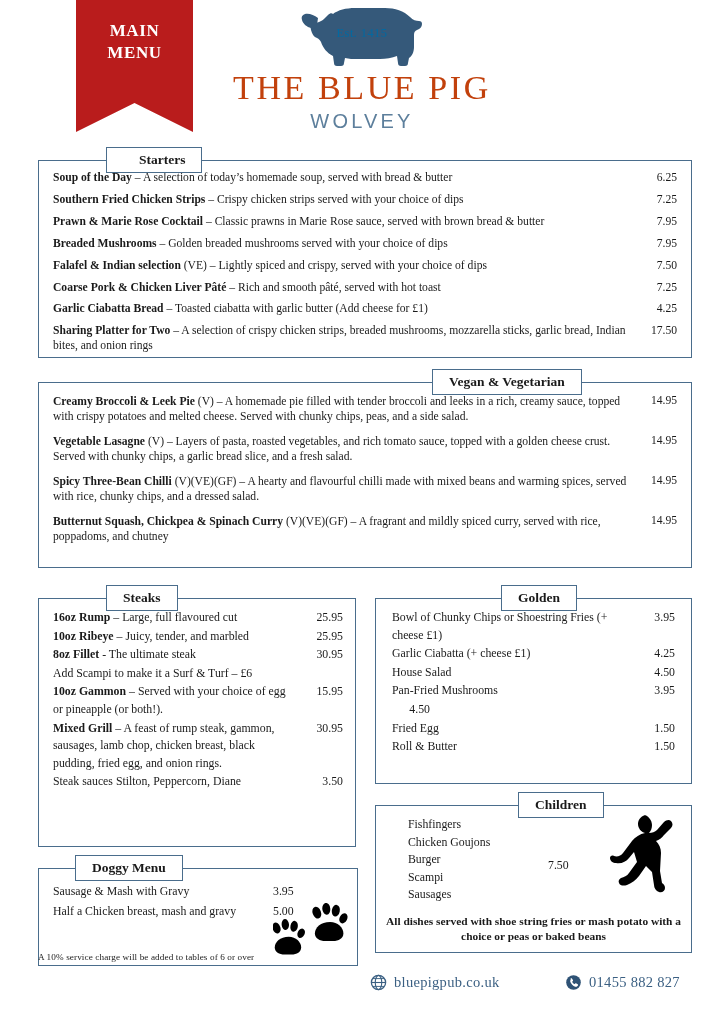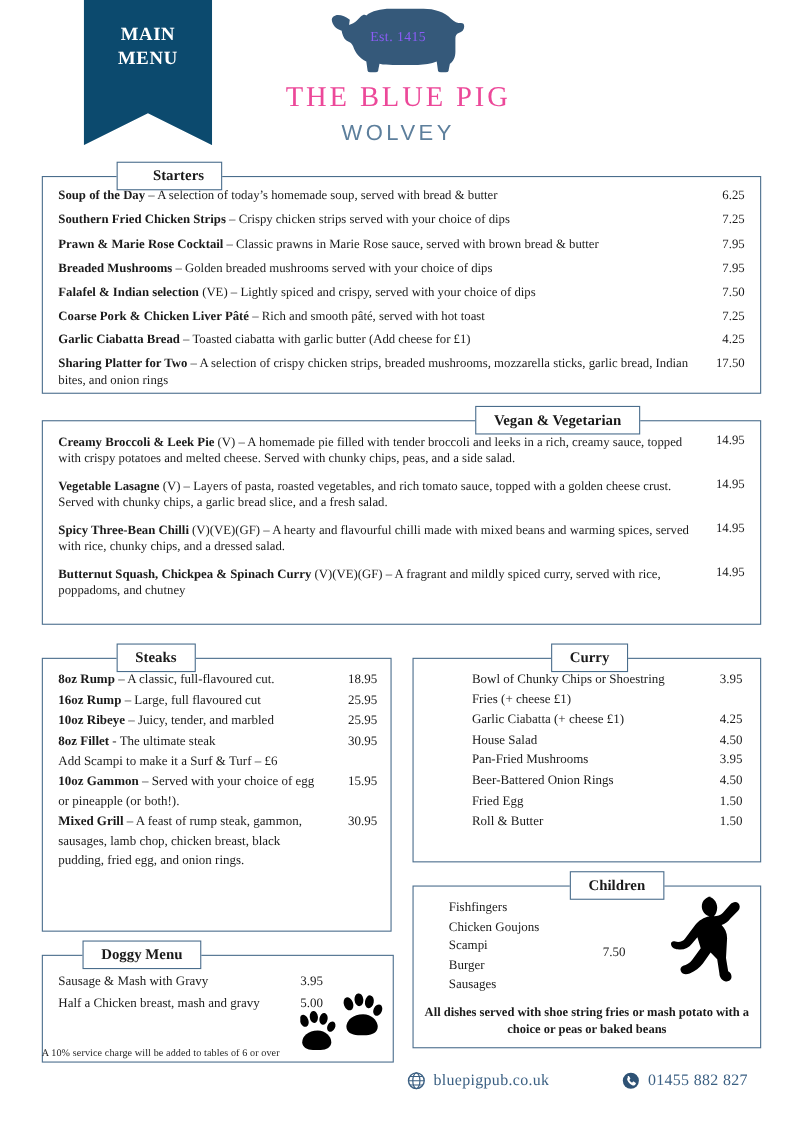--- a/index.html
+++ b/index.html
@@ -20,21 +20,21 @@
   .header {
     position: relative;
     height: 136px;
   }
   .ribbon {
     position: absolute;
     left: 76px;
     top: 0;
     width: 117px;
     height: 132px;
-    background: #0c4a6e;
+    background: #b91c1c;
     -webkit-clip-path: polygon(0 0, 100% 0, 100% 100%, 50% 78%, 0 100%);
     clip-path: polygon(0 0, 100% 0, 100% 100%, 50% 78%, 0 100%);
     display: flex;
     flex-direction: column;
     align-items: center;
     justify-content: flex-start;
     padding-top: 20px;
     box-sizing: border-box;
   }
   .ribbon-line {
@@ -57,31 +57,31 @@
     position: relative;
     display: flex;
     justify-content: center;
     align-items: flex-start;
   }
   .pig-est {
     position: absolute;
     top: 22px;
     left: 50%;
     transform: translateX(-50%);
-    color: #8b5cf6;
+    color: #0369a1;
     font-family: "Liberation Serif", serif;
     font-size: 12.5px;
     letter-spacing: 0.4px;
     pointer-events: none;
   }
   .brand-name {
     font-family: "Liberation Serif", serif;
-    font-size: 26px;
+    font-size: 34px;
     letter-spacing: 2.6px;
-    color: #ec4899;
+    color: #c2410c;
     line-height: 40px;
     margin-top: 2px;
   }
   .brand-sub {
     font-family: "Liberation Sans", sans-serif;
     font-size: 20px;
     letter-spacing: 3.2px;
     color: #5d7f9c;
     line-height: 26px;
   }
@@ -142,21 +142,21 @@
 
   
   #sec-steaks .items { padding: 10px 12px 6px 14px; }
   #sec-steaks .row { margin-bottom: 1px; }
   #sec-steaks .row .desc { font-size: 11.8px; line-height: 17.6px; }
   #sec-steaks .row .price { font-size: 11.8px; line-height: 17.6px; width: 40px; }
 
   
   #sec-sides .items { padding: 10px 16px 6px 16px; }
   #sec-sides .row { margin-bottom: 1px; }
-  #sec-sides .row .desc { font-size: 11.8px; line-height: 17.6px; margin-left: 37px; }
+  #sec-sides .row .desc { font-size: 11.8px; line-height: 17.6px; }
   #sec-sides .row .price { font-size: 11.8px; line-height: 17.6px; width: 38px; }
 
   
   #sec-doggy .items { padding: 13px 14px 6px 14px; }
   #sec-doggy .row { margin-bottom: 2px; }
   #sec-doggy .row .desc { font-size: 11.8px; line-height: 18px; }
   #sec-doggy .row .price { font-size: 11.8px; line-height: 18px; width: 70px; text-align: left; }
 
   .paws {
     position: absolute;
@@ -301,24 +301,20 @@
         <div class="desc"><span class="nm">Butternut Squash, Chickpea &amp; Spinach Curry</span> (V)(VE)(GF) – A fragrant and mildly spiced curry, served with rice, poppadoms, and chutney</div>
         <div class="price">14.95</div>
       </div>
     </div>
 </div>
 
 <div class="sec" id="sec-steaks" style="left:38px; top:598px; width:318px; height:249px;">
   <div class="sec-title" style="left:67px;">Steaks</div>
   <div class="items">
       <div class="row">
-        <div class="desc"><span class="nm">8oz Rump</span> – A classic, full-flavoured cut.</div>
-        <div class="price">18.95</div>
-      </div>
-      <div class="row">
         <div class="desc"><span class="nm">16oz Rump</span> – Large, full flavoured cut</div>
         <div class="price">25.95</div>
       </div>
       <div class="row">
         <div class="desc"><span class="nm">10oz Ribeye</span> – Juicy, tender, and marbled</div>
         <div class="price">25.95</div>
       </div>
       <div class="row">
         <div class="desc"><span class="nm">8oz Fillet</span> - The ultimate steak</div>
         <div class="price">30.95</div>
@@ -328,65 +324,68 @@
         <div class="price"></div>
       </div>
       <div class="row">
         <div class="desc"><span class="nm">10oz Gammon</span> – Served with your choice of egg or pineapple (or both!).</div>
         <div class="price">15.95</div>
       </div>
       <div class="row">
         <div class="desc"><span class="nm">Mixed Grill</span> – A feast of rump steak, gammon, sausages, lamb chop, chicken breast, black pudding, fried egg, and onion rings.</div>
         <div class="price">30.95</div>
       </div>
+      <div class="row">
+        <div class="desc">Steak sauces Stilton, Peppercorn, Diane</div>
+        <div class="price">3.50</div>
+      </div>
     </div>
 </div>
 
 <div class="sec" id="sec-sides" style="left:375px; top:598px; width:317px; height:186px;">
-  <div class="sec-title" style="left:125px;">Curry</div>
+  <div class="sec-title" style="left:125px;">Golden</div>
   <div class="items">
       <div class="row">
         <div class="desc">Bowl of Chunky Chips or Shoestring Fries (+ cheese £1)</div>
         <div class="price">3.95</div>
       </div>
       <div class="row">
         <div class="desc">Garlic Ciabatta (+ cheese £1)</div>
         <div class="price">4.25</div>
       </div>
       <div class="row">
         <div class="desc">House Salad</div>
         <div class="price">4.50</div>
       </div>
       <div class="row">
         <div class="desc">Pan-Fried Mushrooms</div>
         <div class="price">3.95</div>
       </div>
       <div class="row">
-        <div class="desc">Beer-Battered Onion Rings</div>
         <div class="price">4.50</div>
       </div>
       <div class="row">
         <div class="desc">Fried Egg</div>
         <div class="price">1.50</div>
       </div>
       <div class="row">
         <div class="desc">Roll &amp; Butter</div>
         <div class="price">1.50</div>
       </div>
     </div>
 </div>
 
 <div class="sec" id="sec-children" style="left:375px; top:805px; width:317px; height:148px;">
   <div class="sec-title" style="left:142px;">Children</div>
   <div class="kids-inner">
     <div class="kids-list">
         <div>Fishfingers</div>
         <div>Chicken Goujons</div>
+        <div>Burger</div>
         <div>Scampi</div>
-        <div>Burger</div>
         <div>Sausages</div>
       </div>
     <div class="kids-price">7.50</div>
     <svg class="kids-figure" viewBox="0 0 72 92">
       <path fill="#000000" d="M40 5c-5 0-9 4-9 9 0 4 3 8 7 9-5 1-10 4-13 8l-9 12c-2 3-6 4-9 3-2-1-4 0-4 2 0 3 3 5 6 5 5 1 10-1 13-5l5-6 3 10-8 11c-2 3-5 4-8 5-2 1-3 3-2 5 1 3 5 3 8 2 5-2 9-5 12-9l7-10 6 6 2 13c0 3 2 6 5 7 3 1 6-1 6-4 0-2-1-4-3-5l-2-12 1-18c0-5-2-9-5-12 3-1 6-3 8-6l7-7c2-2 2-5 0-7-2-2-5-1-7 1l-7 8c-2 2-5 3-8 3 2-2 3-5 3-8 0-5-4-10-9-10z"></path>
     </svg>
     <div class="kids-note">All dishes served with shoe string fries or mash potato with a choice or peas or baked beans</div>
   </div>
 </div>
 

